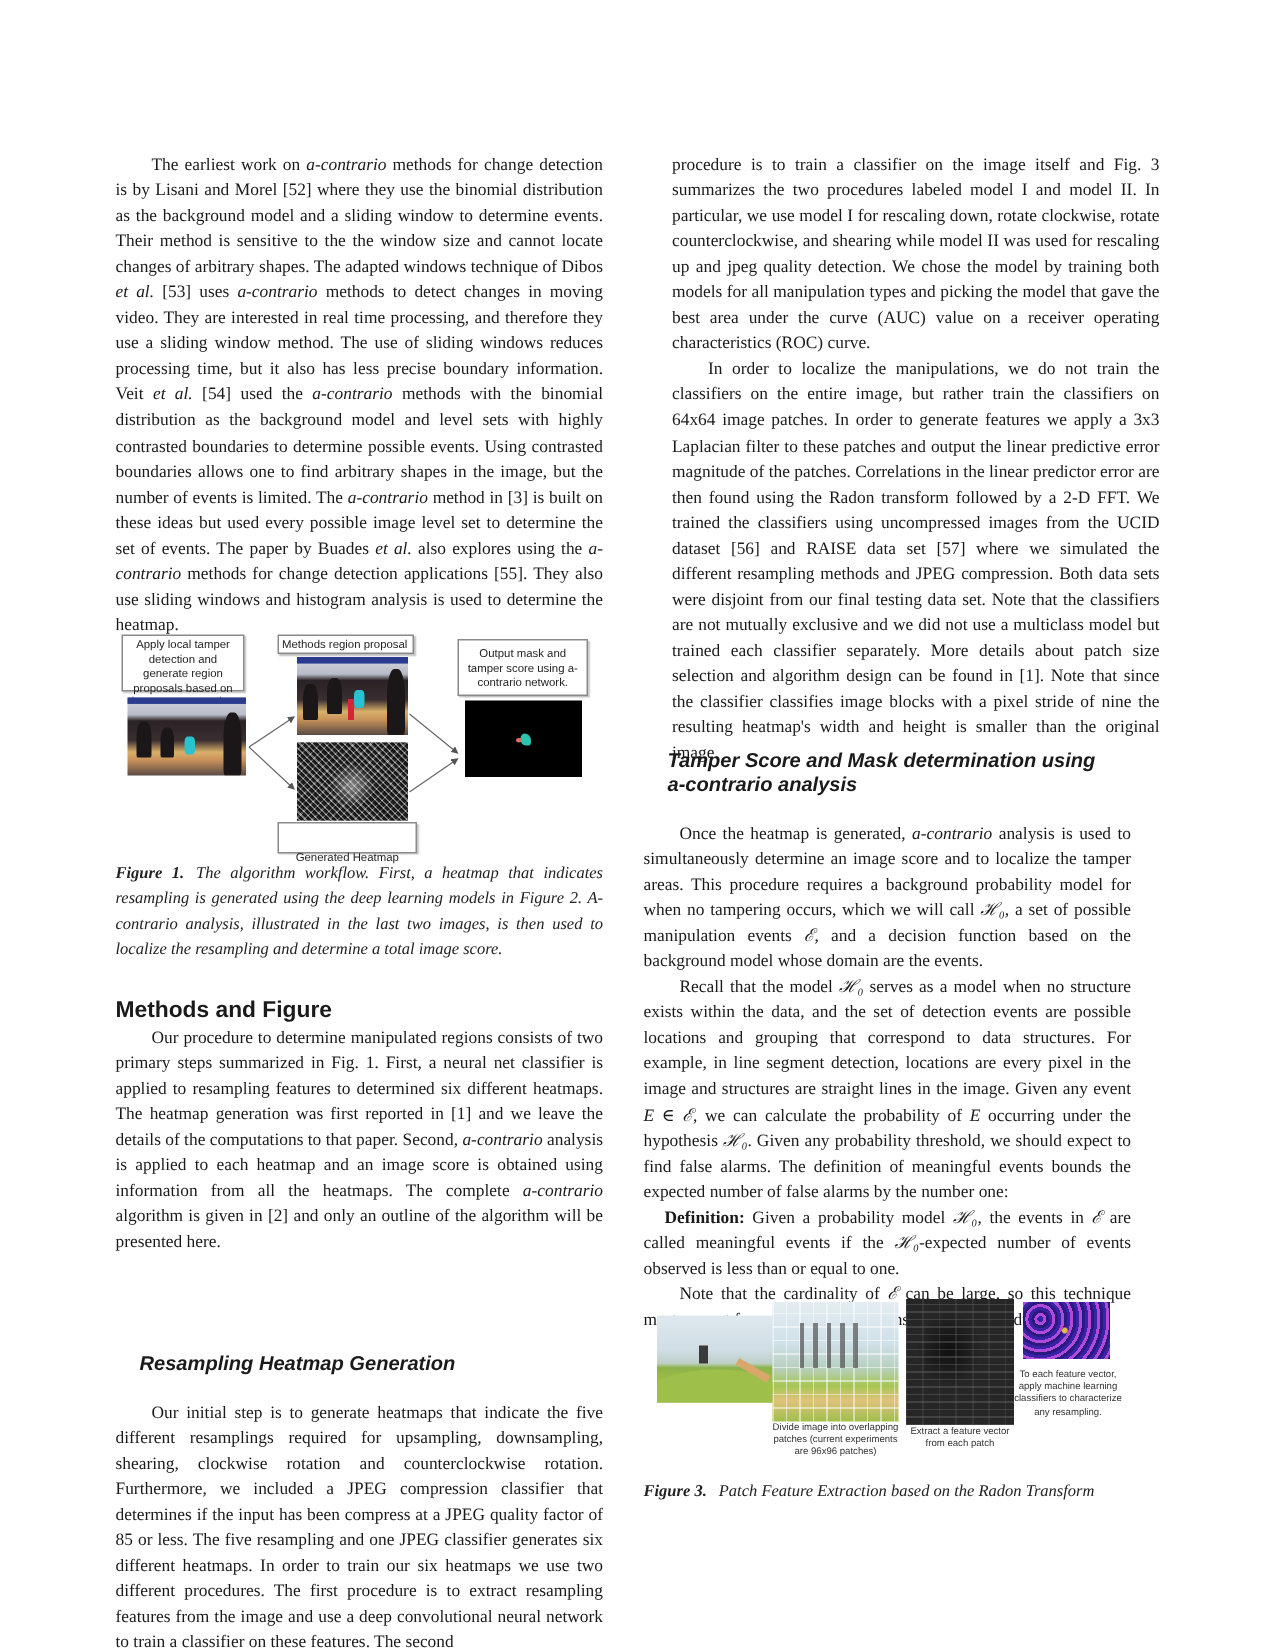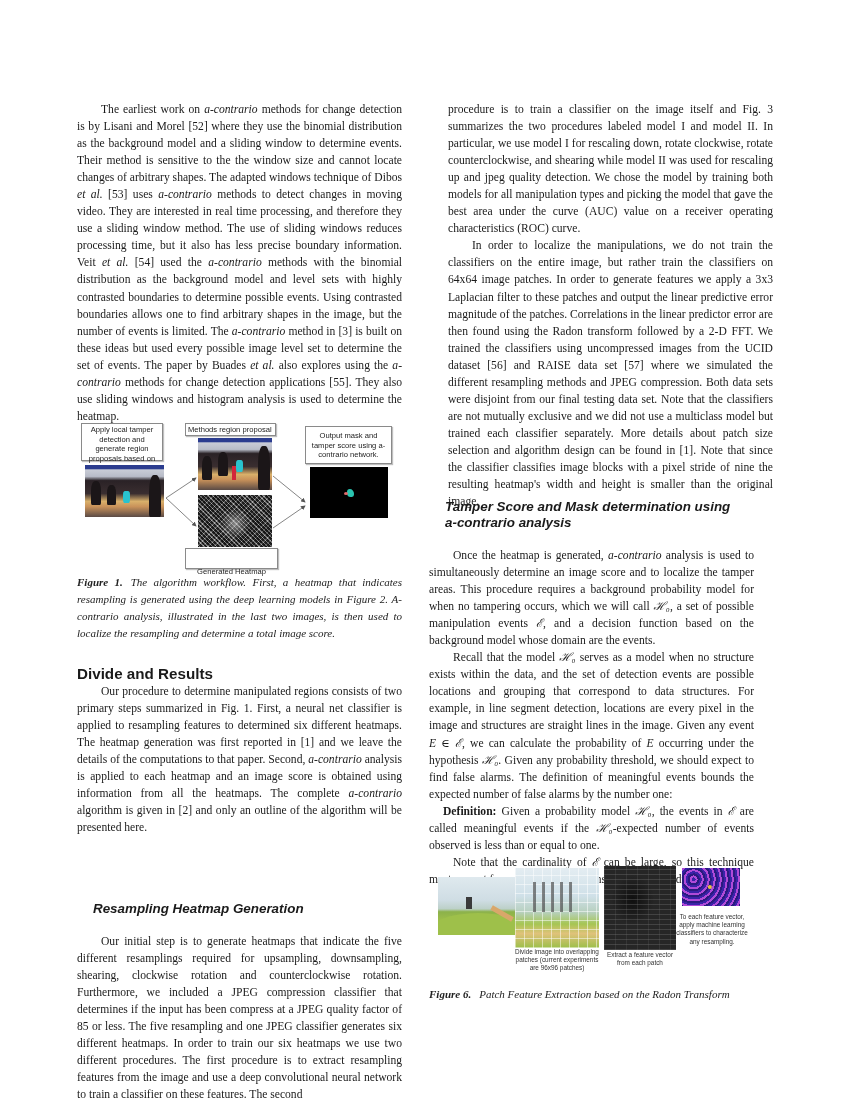--- a/index.html
+++ b/index.html
@@ -146,21 +146,21 @@
       <div class="blob" style="left:37px; top:22px;"></div>
       <div class="blob2" style="left:34px; top:25px;"></div>
     </div>
   </div>
 
   <div style="position:absolute; left:77px; top:574px; width:325px;">
     <p class="caption"><b>Figure 1.</b><span>The algorithm workflow. First, a heatmap that indicates resampling is generated using the deep learning models in Figure 2. A-contrario analysis, illustrated in the last two images, is then used to localize the resampling and determine a total image score.</span></p>
   </div>
 
   <div style="position:absolute; left:77px; top:665px; width:325px;">
-    <h2 class="h1">Divide and Results</h2>
+    <h2 class="h1">Methods and Figure</h2>
     <p class="para indent">Our procedure to determine manipulated regions consists of two primary steps summarized in Fig. 1. First, a neural net classifier is applied to resampling features to determined six different heatmaps. The heatmap generation was first reported in [1] and we leave the details of the computations to that paper. Second, <i>a-contrario</i> analysis is applied to each heatmap and an image score is obtained using information from all the heatmaps. The complete <i>a-contrario</i> algorithm is given in [2] and only an outline of the algorithm will be presented here.</p>
   </div>
 
   <div style="position:absolute; left:77px; top:885px; width:325px;">
     <h3 class="h2">Resampling Heatmap Generation</h3>
     <p class="para indent">Our initial step is to generate heatmaps that indicate the five different resamplings required for upsampling, downsampling, shearing, clockwise rotation and counterclockwise rotation. Furthermore, we included a JPEG compression classifier that determines if the input has been compress at a JPEG quality factor of 85 or less. The five resampling and one JPEG classifier generates six different heatmaps. In order to train our six heatmaps we use two different procedures. The first procedure is to extract resampling features from the image and use a deep convolutional neural network to train a classifier on these features. The second</p>
   </div>
 
   <div class="col col-right">
     <p class="para">procedure is to train a classifier on the image itself and Fig. 3 summarizes the two procedures labeled model I and model II. In particular, we use model I for rescaling down, rotate clockwise, rotate counterclockwise, and shearing while model II was used for rescaling up and jpeg quality detection. We chose the model by training both models for all manipulation types and picking the model that gave the best area under the curve (AUC) value on a receiver operating characteristics (ROC) curve.</p>
@@ -187,16 +187,16 @@
     <div class="f2label" style="left:80px; top:90px; width:90px;">Divide image into overlapping patches (current experiments are 96x96 patches)</div>
 
     <div class="feat" style="left:172px; top:8px; width:72px; height:84px;"></div>
     <div class="f2label" style="left:168px; top:93px; width:80px;">Extract a feature vector from each patch</div>
 
     <div class="ml" style="left:250px; top:10px; width:58px; height:38px;"></div>
     <div class="f2label" style="left:240px; top:55px; width:80px;">To each feature vector, apply machine learning classifiers to characterize any resampling.</div>
   </div>
 
   <div style="position:absolute; left:429px; top:986px; width:340px;">
-    <p class="caption"><b>Figure 6.</b><span>Patch Feature Extraction based on the Radon Transform</span></p>
+    <p class="caption"><b>Figure 3.</b><span>Patch Feature Extraction based on the Radon Transform</span></p>
   </div>
 
 </div>
 
 </body></html>

